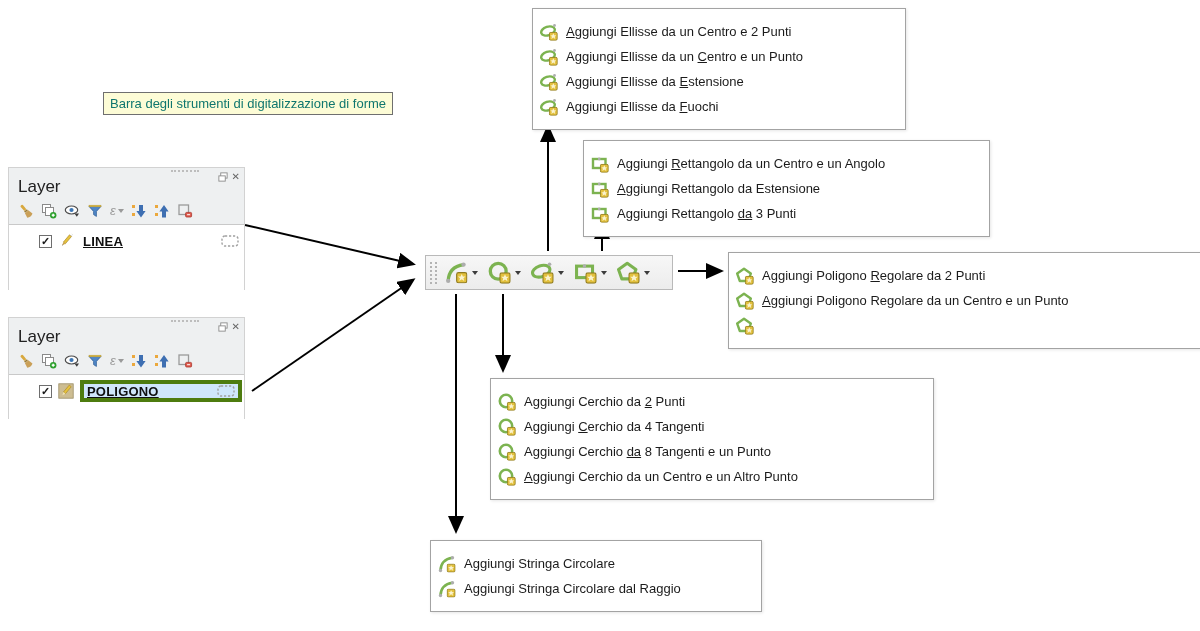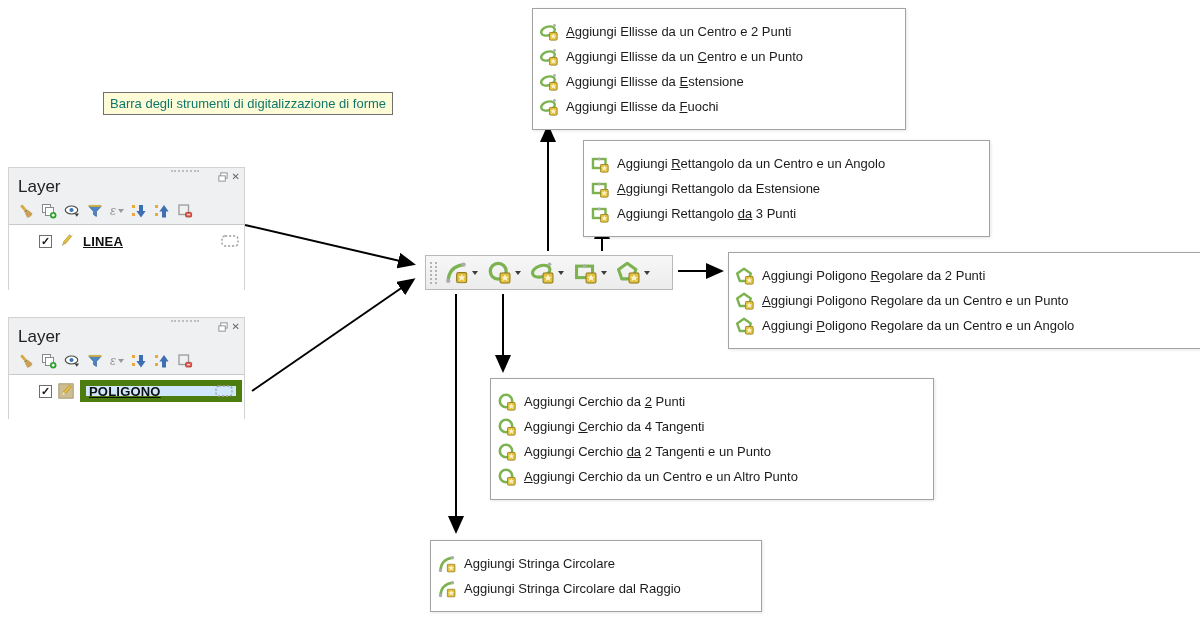--- a/index.html
+++ b/index.html
@@ -37,21 +37,21 @@
   .panel-iconbar .pbtn{display:flex;align-items:center}
   .panel-iconbar svg{width:16px;height:16px;display:block}
   .eps{font-size:13px;color:#9a9a9a;font-style:italic;line-height:14px}
   .mini-dd{width:0;height:0;border-left:3px solid transparent;border-right:3px solid transparent;border-top:4px solid #9a9a9a;margin-left:2px}
   .panel-content{background:#fff;border-top:1px solid #c9c9c9;height:100%}
   .layer-row{display:flex;align-items:center;gap:6px;margin:5px 2px 0 30px;height:22px}
   .checkbox{width:13px;height:13px;background:#fff;border:1px solid #6e6e6e;font-size:11px;line-height:11px;font-weight:bold;color:#1a1a1a;text-align:center;flex:0 0 13px}
   .layer-ico{width:16px;height:16px;flex:0 0 16px}
   .layer-ico svg{width:16px;height:16px;display:block}
   .layer-label-wrap{display:flex;align-items:center;flex:1 1 auto;height:22px;padding:0 3px}
-  .layer-label-wrap.selected{background:#cfe6fb;border:6px solid #4d7c0f}
+  .layer-label-wrap.selected{background:#cfe6fb;border:4px solid #4d7c0f}
   .layer-name{font-size:13px;font-weight:bold;text-decoration:underline;color:#101010;letter-spacing:.2px}
   .row-indicator{margin-left:auto;width:18px;height:12px}
   .row-indicator svg{width:18px;height:12px;display:block}
 </style>
 </head>
 <body>
 
 <svg width="0" height="0" style="position:absolute" aria-hidden="true">
   <defs>
     <symbol id="badge" viewBox="0 0 10 10">
@@ -240,21 +240,20 @@
         </svg>
       </span>
     <span><span></span><span class="u">A</span><span>ggiungi Poligono Regolare da un Centro e un Punto</span></span>
   </div>
   <div class="menu-item">
     <span class="mi-icon">
         <svg>
           <use href="#ic-poly"></use>
         </svg>
       </span>
-    <span><span>Aggiungi </span><span class="u">P</span><span>oligono Regolare da un Centro e un Angolo</span></span>
   </div>
 </div>
 
 <div class="menu" style="left:490px;top:378px;width:444px">
   <div class="menu-item">
     <span class="mi-icon">
         <svg>
           <use href="#ic-circle"></use>
         </svg>
       </span>
@@ -267,21 +266,21 @@
         </svg>
       </span>
     <span><span>Aggiungi </span><span class="u">C</span><span>erchio da 4 Tangenti</span></span>
   </div>
   <div class="menu-item">
     <span class="mi-icon">
         <svg>
           <use href="#ic-circle"></use>
         </svg>
       </span>
-    <span><span>Aggiungi Cerchio </span><span class="u">da</span><span> 2 Tangenti e un Punto</span></span>
+    <span><span>Aggiungi Cerchio </span><span class="u">da</span><span> 8 Tangenti e un Punto</span></span>
   </div>
   <div class="menu-item">
     <span class="mi-icon">
         <svg>
           <use href="#ic-circle"></use>
         </svg>
       </span>
     <span><span></span><span class="u">A</span><span>ggiungi Cerchio da un Centro e un Altro Punto</span></span>
   </div>
 </div>

